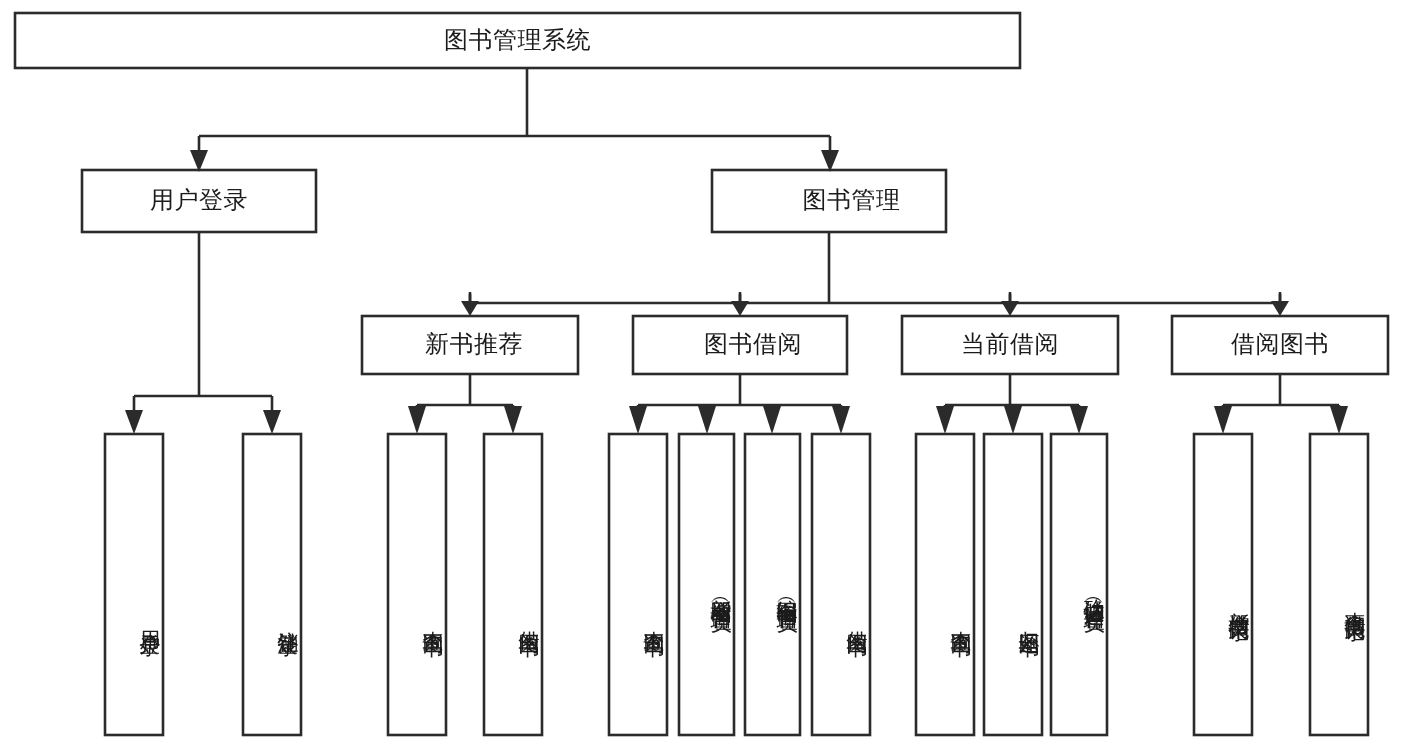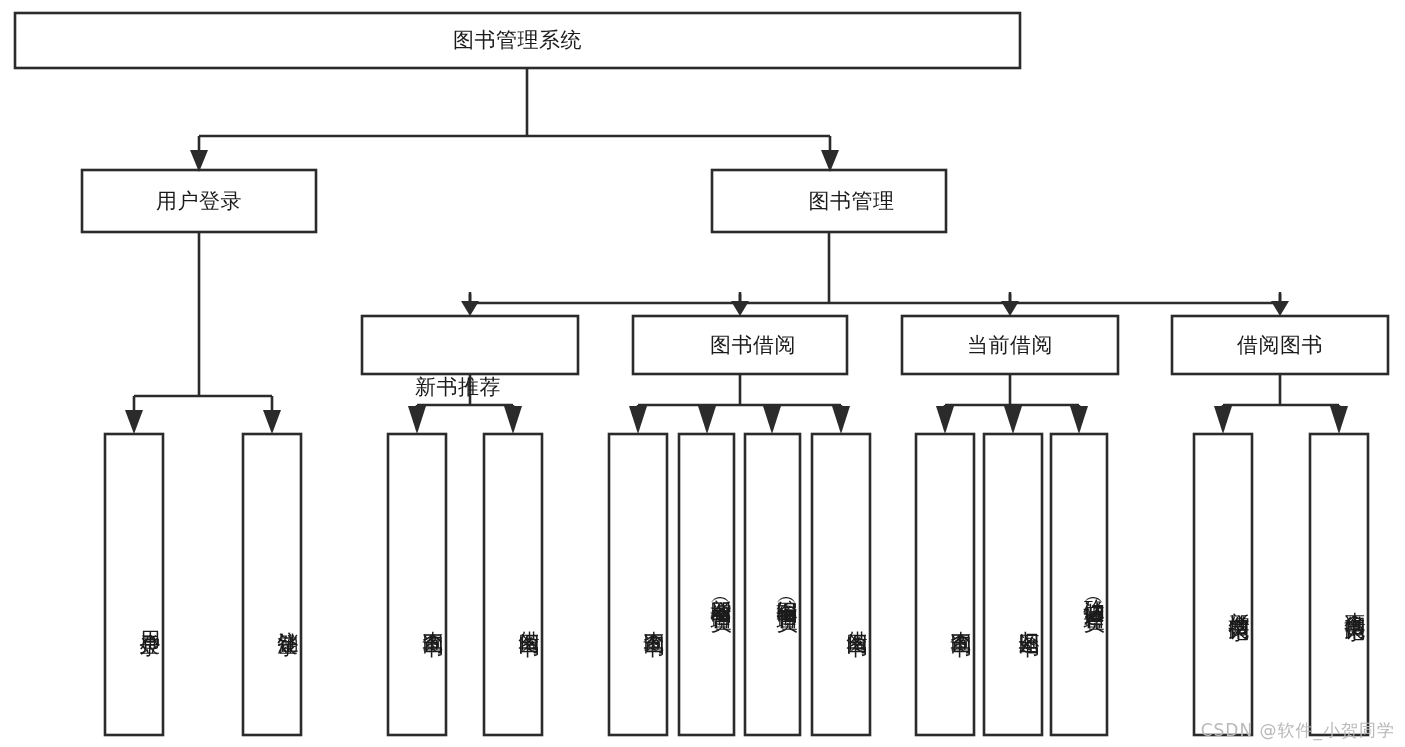--- a/index.html
+++ b/index.html
@@ -46,21 +46,21 @@
     position: absolute;
     display: flex;
     align-items: center;
     justify-content: center;
     color: #1b1b1b;
     letter-spacing: 0.5px;
     pointer-events: none;
     box-sizing: border-box;
   }
   .node-label.horizontal {
-    font-size: 21px;
+    font-size: 24px;
     line-height: 1.15;
     white-space: nowrap;
   }
   .node-label.vertical {
     writing-mode: vertical-rl;
     text-orientation: upright;
     font-size: 21px;
     line-height: 1.3;
     letter-spacing: 2px;
     padding-top: 6px;
@@ -146,21 +146,21 @@
     <polygon class="arrow-head" points="1330,406 1348,406 1339,434"></polygon>
 
   </svg>
 
   <div class="node-label horizontal" style="left:15px; top:13px; width:1005px; height:55px;">图书管理系统</div>
 
   <div class="node-label horizontal" style="left:82px; top:170px; width:234px; height:62px;">用户登录</div>
 
   <div class="node-label horizontal" style="left:712px; top:170px; width:234px; height:62px;padding-left:45px;">图书管理</div>
 
-  <div class="node-label horizontal" style="left:346px; top:316px; width:224px; height:58px;margin-top:42px;">新书推荐</div>
+  <div class="node-label horizontal" style="left:362px; top:316px; width:224px; height:58px;">新书推荐</div>
 
   <div class="node-label horizontal" style="left:633px; top:316px; width:214px; height:58px;margin-left:13px;">图书借阅</div>
 
   <div class="node-label horizontal" style="left:902px; top:316px; width:216px; height:58px;border-radius:24px;">当前借阅</div>
 
   <div class="node-label horizontal" style="left:1172px; top:316px; width:216px; height:58px;">借阅图书</div>
 
   <div class="node-label vertical" style="left:105px; top:494px; width:58px; height:241px;">用户登录</div>
 
   <div class="node-label vertical" style="left:243px; top:494px; width:58px; height:241px;">注销登录</div>
@@ -180,15 +180,14 @@
   <div class="node-label vertical" style="left:916px; top:494px; width:58px; height:241px;">查询图书</div>
 
   <div class="node-label vertical" style="left:984px; top:494px; width:58px; height:241px;">归还图书</div>
 
   <div class="node-label vertical" style="left:1051px; top:440px; width:56px; height:295px;">确认归还（管理员）</div>
 
   <div class="node-label vertical" style="left:1194px; top:460px; width:58px; height:275px;">新增借阅记录</div>
 
   <div class="node-label vertical" style="left:1310px; top:460px; width:58px; height:275px;">查询借阅记录</div>
 
-  <div class="watermark">CSDN @软件_小贺同学</div>
 
 </div>
 
 </body></html>

